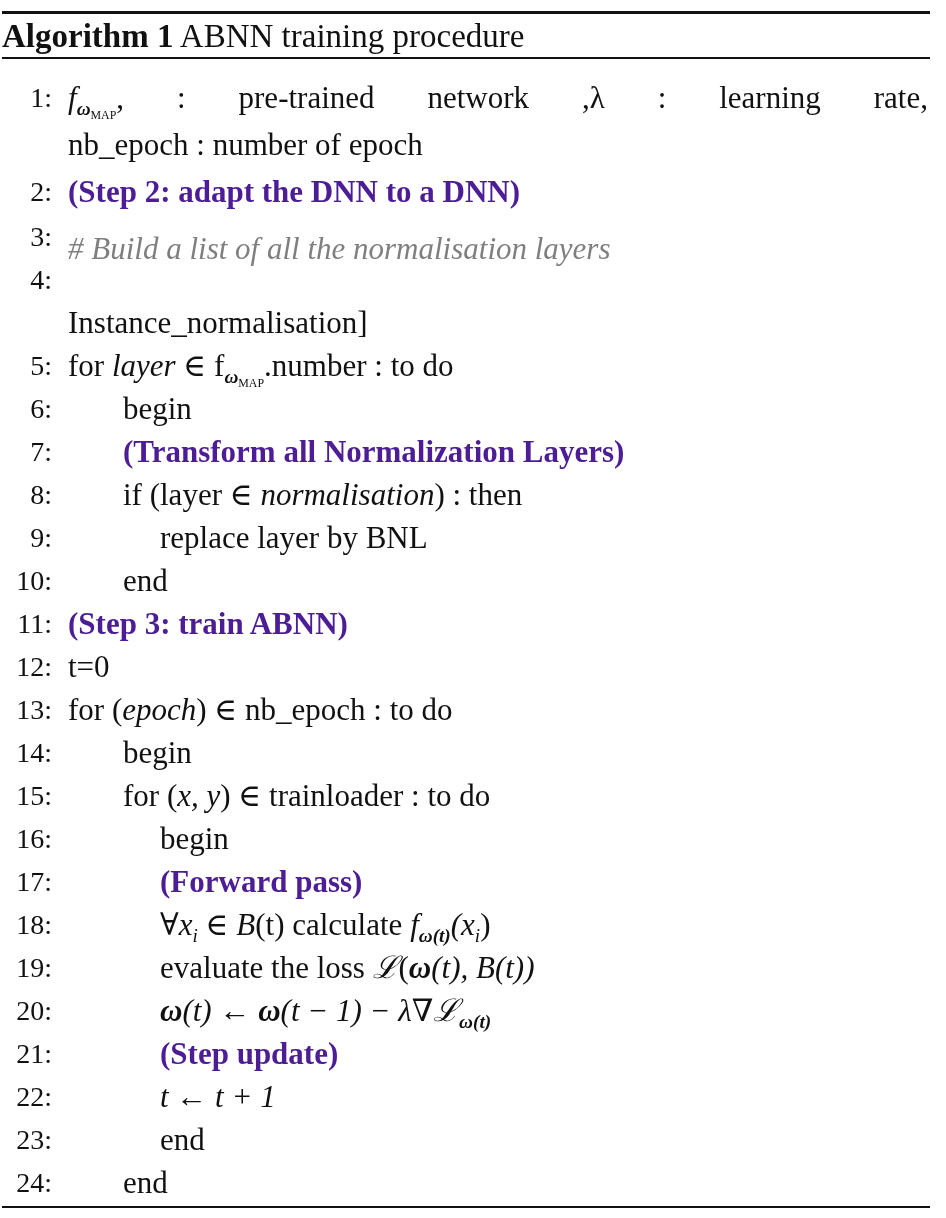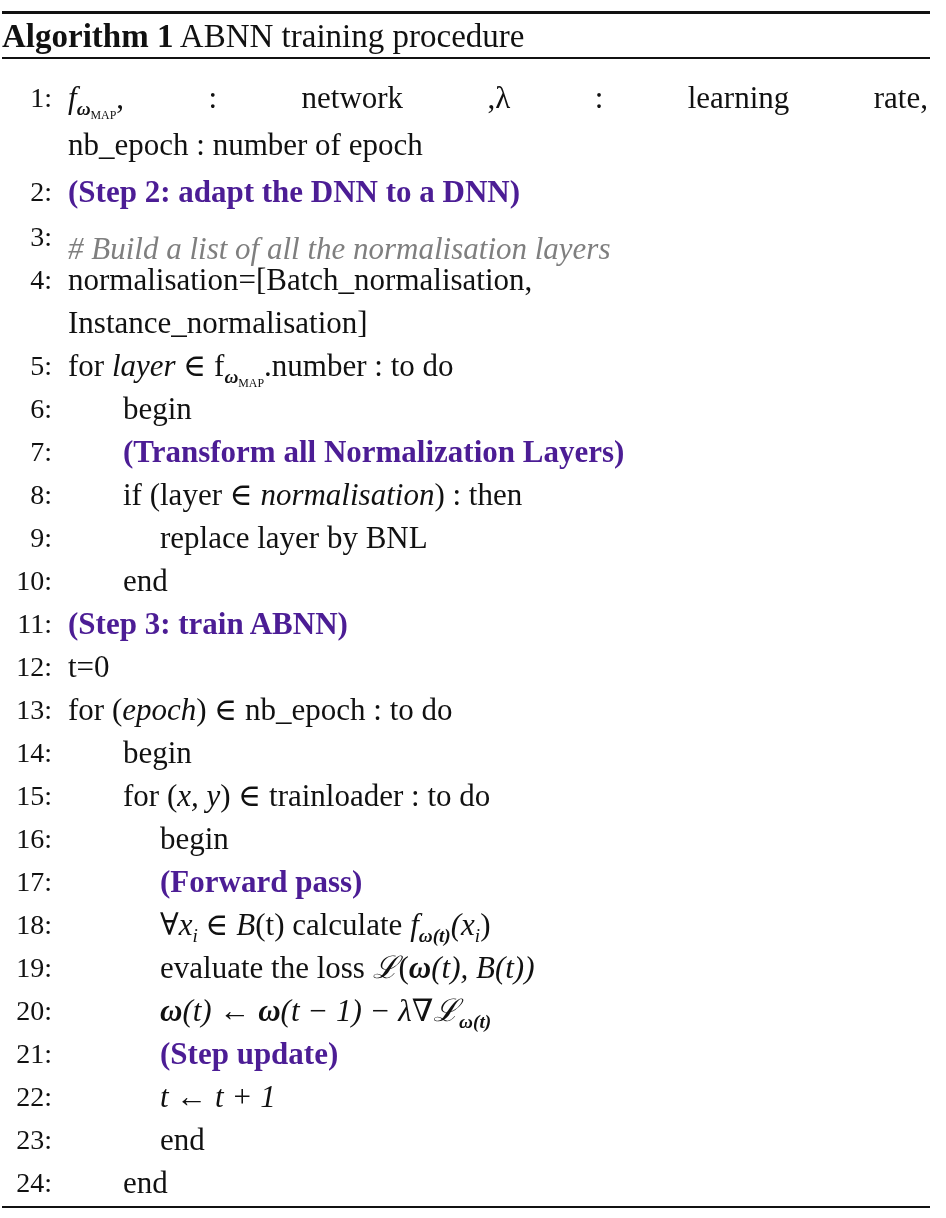--- a/index.html
+++ b/index.html
@@ -45,20 +45,21 @@
   <b>Algorithm 1</b>
   <span>ABNN training procedure</span>
 </div>
 <div class="rule mid"></div>
 
 <div class="line" style="top:76px">
   <span class="ln">1:</span>
   <span class="content justify">
     <span><span class="m">f</span><sub><span class="bm">ω</span><sub>MAP</sub></sub><span>,</span></span>
     <span>:</span>
+    <span>pre-trained</span>
     <span>network</span>
     <span>,λ</span>
     <span>:</span>
     <span>learning</span>
     <span>rate,</span>
   </span>
 </div>
 <div class="line" style="top:123px">
   <span class="content">nb_epoch : number of epoch</span>
 </div>
@@ -69,21 +70,20 @@
 </div>
 
 <div class="line" style="top:215px">
   <span class="ln">3:</span>
   <span class="content cmt"># Build a list of all the normalisation layers</span>
 </div>
 
 <div class="line" style="top:258px">
   <span class="ln">4:</span>
   <span class="content justify">
-    <span>normalisation=[Batch_normalisation,</span>
   </span>
 </div>
 <div class="line" style="top:301px">
   <span class="content">Instance_normalisation]</span>
 </div>
 
 <div class="line" style="top:344px">
   <span class="ln">5:</span>
   <span class="content">
     <span class="kw">for</span>

